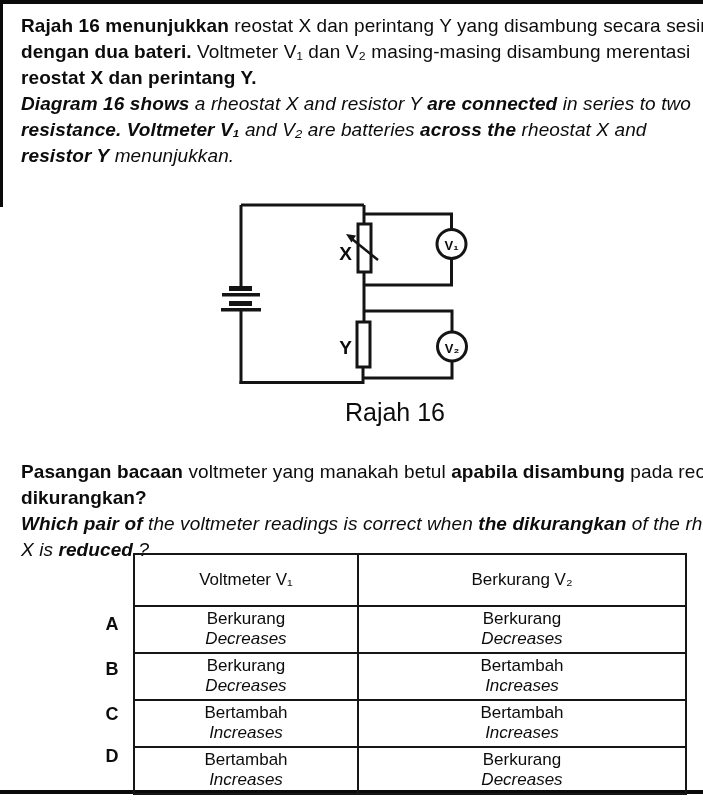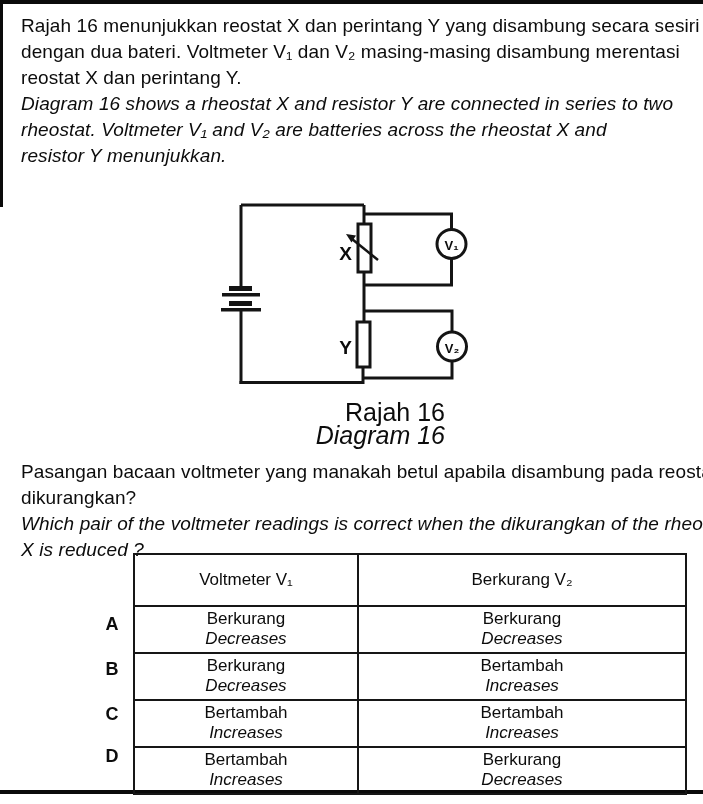--- a/index.html
+++ b/index.html
@@ -10,21 +10,21 @@
   }
   
   .edge-top{position:absolute;left:0;top:0;width:703px;height:4px;background:#0a0a0a;}
   .edge-bottom{position:absolute;left:0;top:790px;width:703px;height:4px;background:#0a0a0a;}
   .edge-left{position:absolute;left:0;top:0;width:3px;height:207px;background:#0a0a0a;}
 
   .textblock{position:absolute;left:21px;font-size:19px;line-height:26px;letter-spacing:.1px;}
   .intro{top:13px;}
   .question{top:459px;}
   .line{white-space:nowrap;}
-  .b{font-weight:normal;}
+  .b{font-weight:bold;}
   .i{font-style:italic;}
 
   .caption{position:absolute;left:245px;top:401px;width:200px;text-align:right;
            font-size:25px;line-height:23px;}
 
   svg text{font-family:"Liberation Sans","DejaVu Sans",sans-serif;}
 
   
   .anskey{position:absolute;left:133px;top:553px;border-collapse:collapse;table-layout:fixed;}
   .anskey td,.anskey th{border:2px solid #161616;text-align:center;vertical-align:middle;
@@ -42,21 +42,21 @@
 <div class="page">
   <div class="edge-top"></div>
   <div class="edge-left"></div>
   <div class="edge-bottom"></div>
 
   <div class="textblock intro">
     <div class="line"><span class="b">Rajah 16 menunjukkan</span><span> reostat X dan perintang Y yang disambung secara sesiri</span></div>
     <div class="line"><span class="b">dengan dua bateri.</span><span> Voltmeter V₁ dan V₂ masing-masing disambung merentasi</span></div>
     <div class="line"><span class="b">reostat X dan perintang Y.</span></div>
     <div class="line i"><span class="b">Diagram 16 shows</span><span> a rheostat X and resistor Y </span><span class="b">are connected</span><span> in series to two</span></div>
-    <div class="line i"><span class="b">rheostat.</span><span class="b"> Voltmeter V₁</span><span> and V₂ are batteries </span><span class="b">across the</span><span> rheostat X and</span></div>
+    <div class="line i"><span class="b">resistance.</span><span class="b"> Voltmeter V₁</span><span> and V₂ are batteries </span><span class="b">across the</span><span> rheostat X and</span></div>
     <div class="line i"><span class="b">resistor Y</span><span> menunjukkan.</span></div>
   </div>
 
   <svg width="703" height="804" viewBox="0 0 703 804" style="position:absolute;left:0;top:0;" fill="none" stroke="#141414" stroke-width="3">
 
     <path d="M 241 205 H 364"></path>
     <path d="M 241 205 V 288"></path>
     <path d="M 241 311 V 384"></path>
     <path d="M 239.5 382.5 H 364"></path>
 
@@ -87,21 +87,20 @@
     <text x="352" y="354" text-anchor="end" font-size="19" font-weight="bold" fill="#0c0c0c" stroke="none">Y</text>
 
     <path d="M 363 311 H 452 V 332"></path>
     <path d="M 452 360.5 V 378 H 363"></path>
     <circle cx="452" cy="346.5" r="14.5" fill="#ffffff"></circle>
     <text x="452" y="352.5" text-anchor="middle" font-size="13" font-weight="bold" fill="#0c0c0c" stroke="none">V₂</text>
   </svg>
 
   <div class="caption">
     <div>Rajah 16</div>
-    <div class="i">Diagram 16</div>
   </div>
 
   <div class="textblock question">
     <div class="line"><span class="b">Pasangan bacaan</span><span> voltmeter yang manakah betul </span><span class="b">apabila disambung</span><span> pada reostat X</span></div>
     <div class="line"><span class="b">dikurangkan?</span></div>
     <div class="line i"><span class="b">Which pair of</span><span> the voltmeter readings is correct when </span><span class="b">the dikurangkan</span><span> of the rheostat</span></div>
     <div class="line i"><span>X is </span><span class="b">reduced</span><span> ?</span></div>
   </div>
 
   <div class="opt" style="left:101px;top:614px;">A</div>

